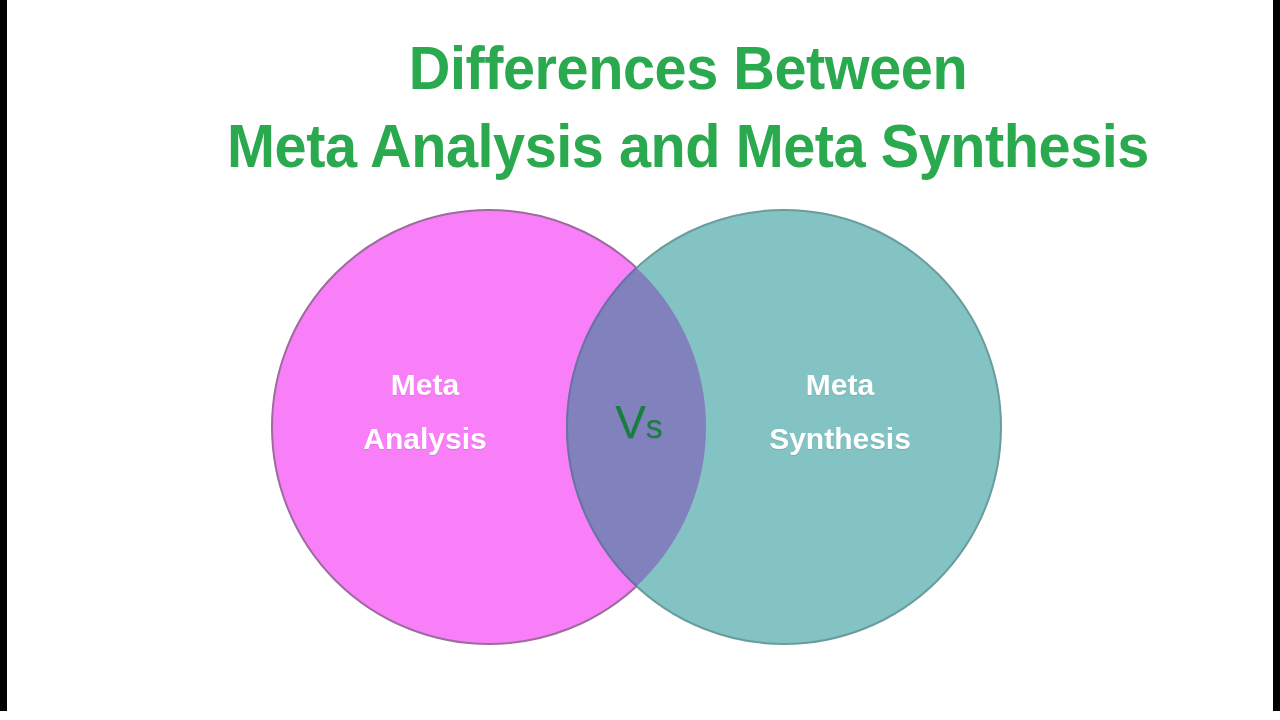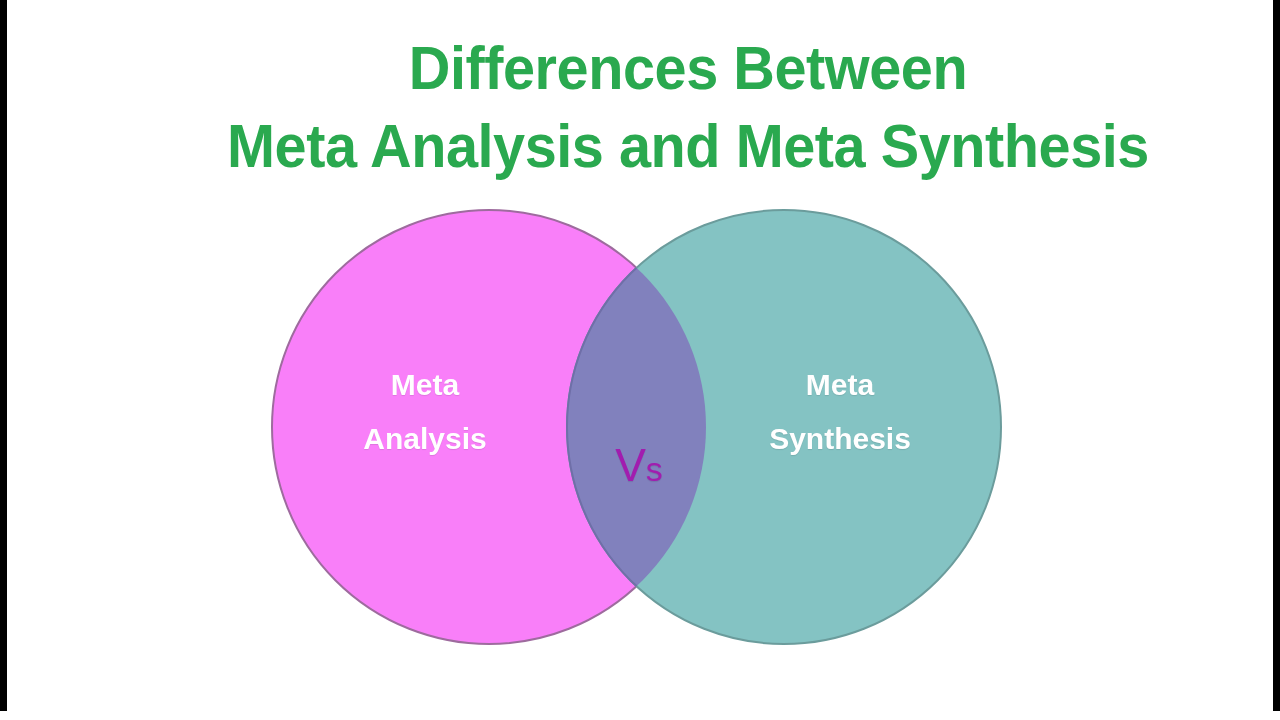--- a/index.html
+++ b/index.html
@@ -133,15 +133,15 @@
       <circle id="circle-overlap" cx="784" cy="427" r="217" fill="#8181bd" stroke="#6f6fa8" stroke-width="2"></circle>
     </g>
   </svg>
 
   <div class="venn-label" id="label-left" style="color: rgb(255, 255, 255);">Meta
 Analysis</div>
 
   <div class="venn-label" id="label-right" style="color: rgb(255, 255, 255);">Meta
 Synthesis</div>
 
-  <div class="venn-label" id="label-overlap" style="color: #a21caf; margin-top: 43px;"><span class="vs-big">V</span><span class="vs-small">s</span></div>
+  <div class="venn-label" id="label-overlap" style="color: #15803d;"><span class="vs-big">V</span><span class="vs-small">s</span></div>
 
 </div>
 
 </body></html>

